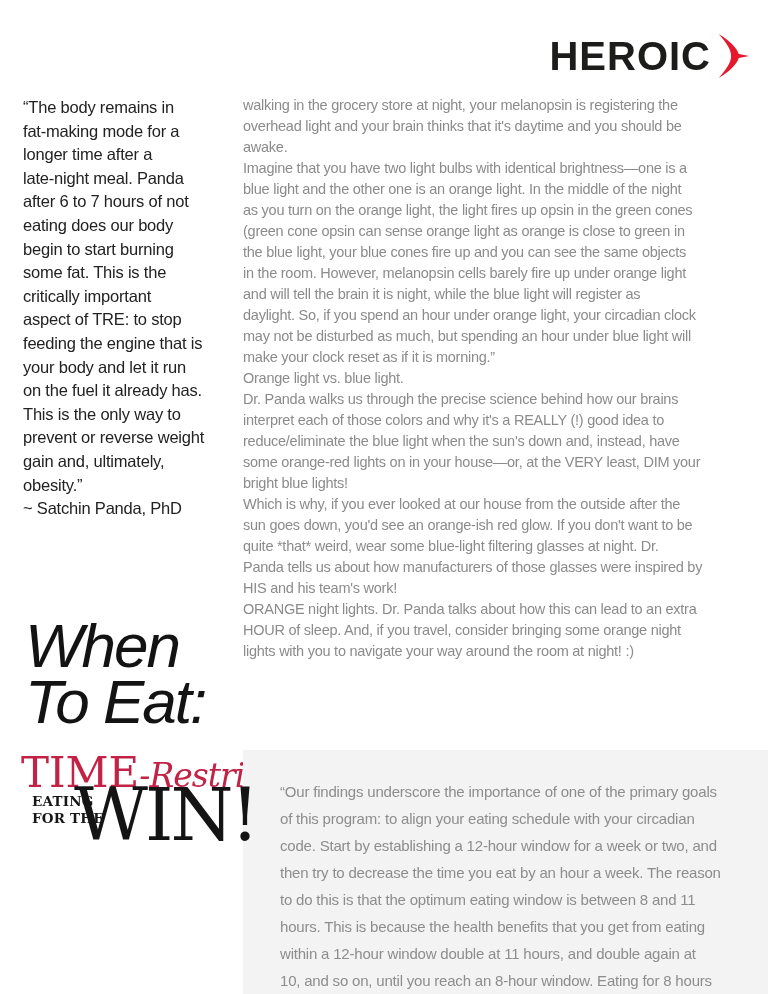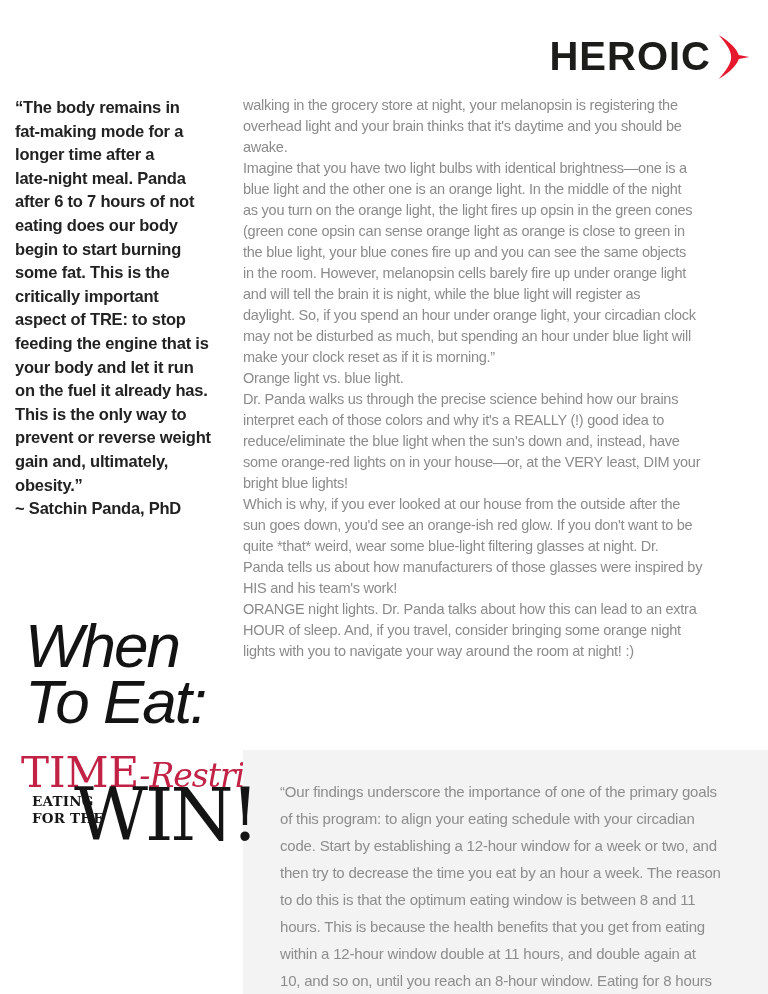--- a/index.html
+++ b/index.html
@@ -6,35 +6,35 @@
   .page{
     position:relative;
     width:768px;height:994px;
     background:#ffffff;
     overflow:hidden;
     font-family:"Liberation Sans", sans-serif;
   }
   
   .logo{
     position:absolute;top:34px;right:16px;
-    display:flex;align-items:center;gap:5px;
+    display:flex;align-items:flex-start;gap:5px;
   }
   .logo-text{
     font-family:"Liberation Sans", sans-serif;
     font-weight:800;
     font-size:40px;
     letter-spacing:1px;
     color:#1c1c1a;
   }
   .logo-mark{width:36px;height:44px;display:block;}
   
   .pull-quote{
-    position:absolute;left:15px;top:96px;width:215px;
+    position:absolute;left:23px;top:96px;width:215px;
     font-family:"Liberation Sans", sans-serif;
-    font-weight:bold;
+    font-weight:normal;
     font-size:16.5px;
     line-height:23.6px;
     letter-spacing:-0.2px;
     color:#222222;
   }
   .pull-quote div{white-space:nowrap;}
   
   .article{
     position:absolute;left:243px;top:95px;width:525px;
     font-size:14.5px;

